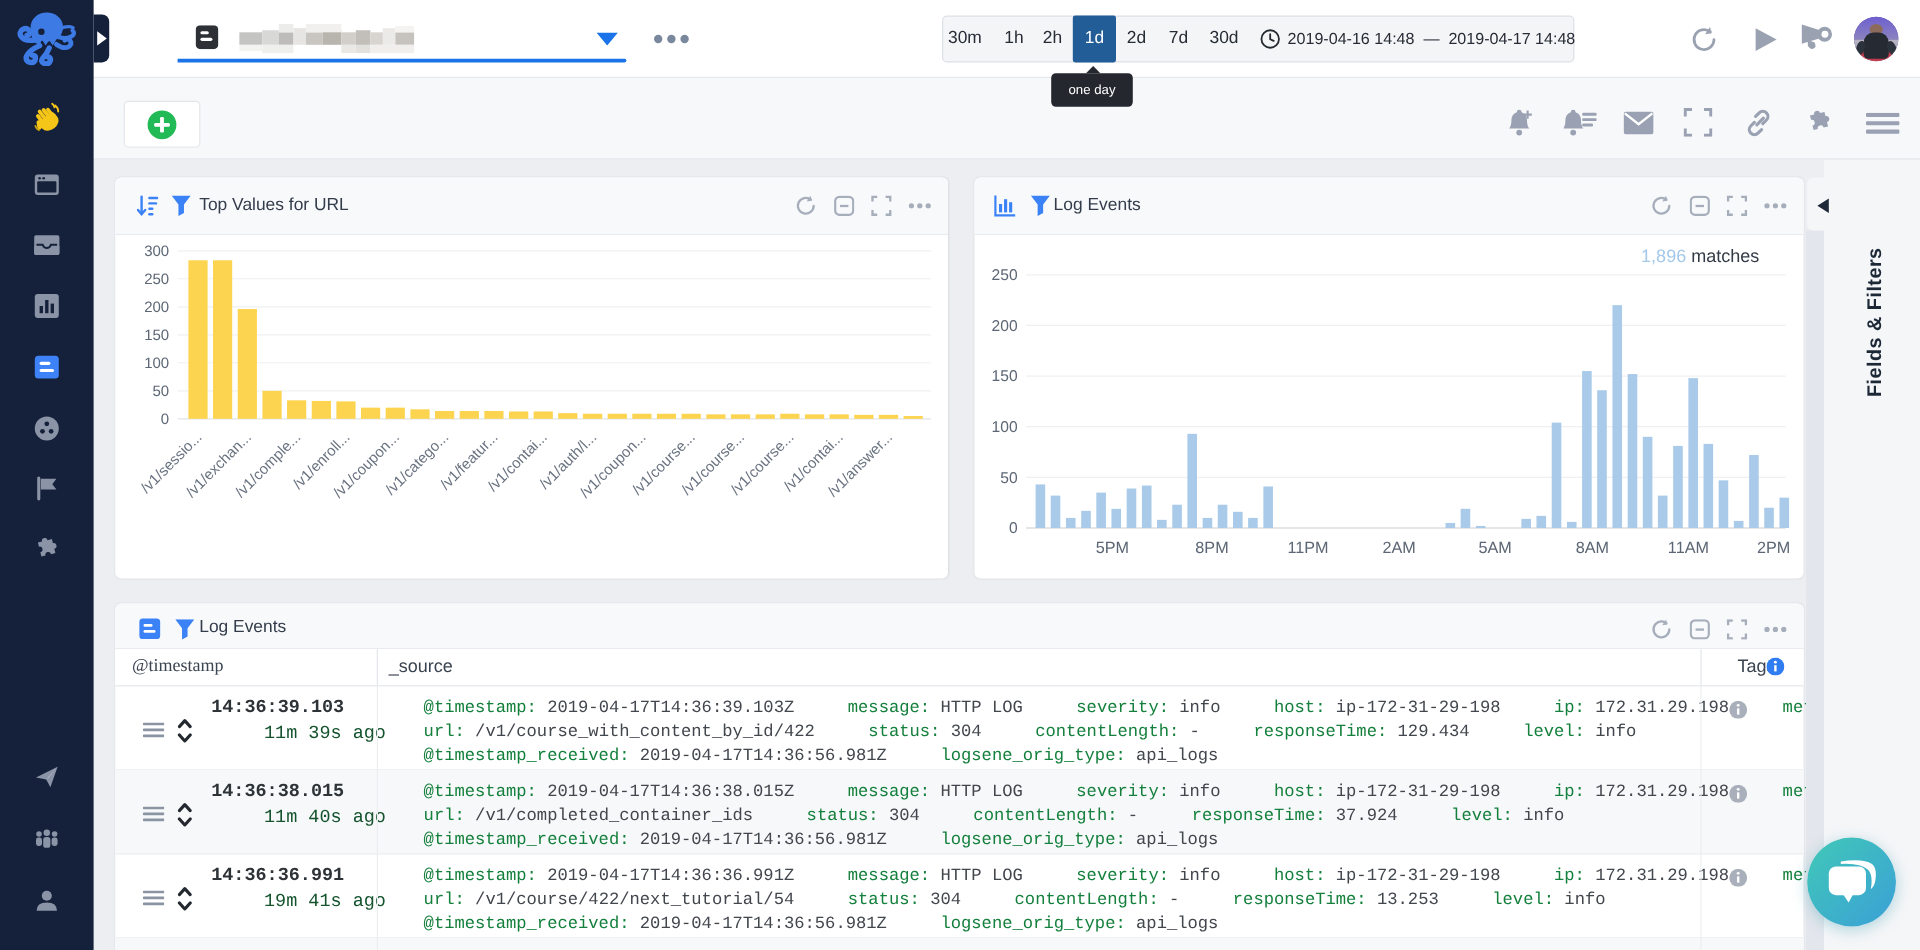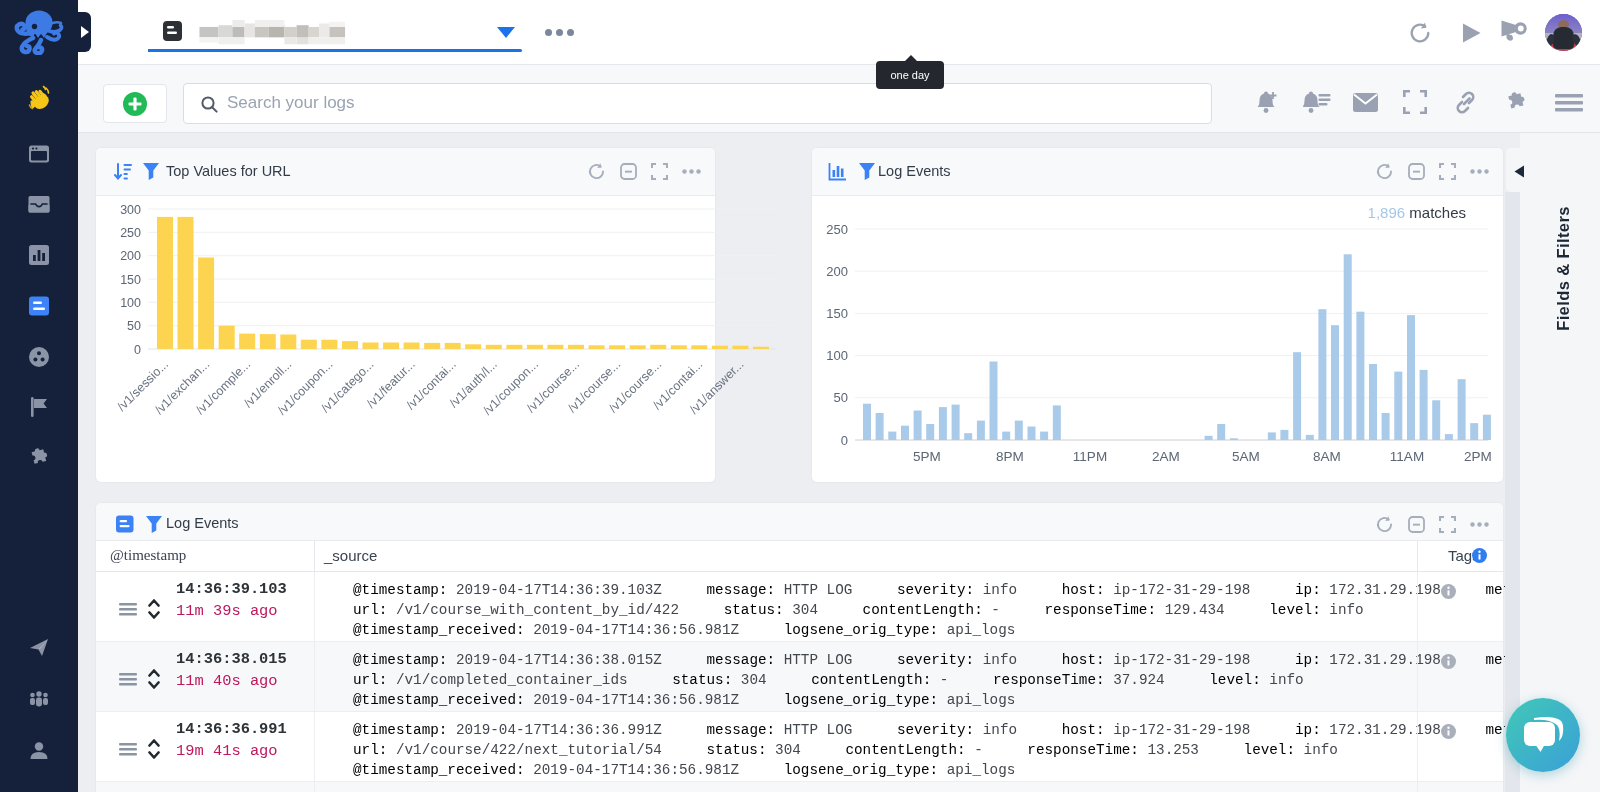--- a/index.html
+++ b/index.html
@@ -32,28 +32,28 @@
 
 
 #tooltip { left:876px; top:61px; width:68px; height:28px; background:#24282e; border-radius:4px; color:#fff; font-size:11px; text-align:center; line-height:28px; z-index:40; }
 #tooltip:before { content:""; position:absolute; top:-6px; left:29px; border:6px solid transparent; border-bottom-color:#24282e; border-top:none; }
 
 
 #chat { left:1506px; top:698px; width:74px; height:74px; border-radius:50%; background:linear-gradient(135deg,#40c4ba 10%,#3ba4d4 90%); z-index:50; box-shadow:0 3px 12px rgba(40,150,170,.35); }
 
 .trb { position:absolute; top:0; height:37px; line-height:37px; text-align:center; white-space:nowrap; }
 .trbactive { background:#235d97; color:#fff; top:-1px; height:39px; line-height:39px; border-radius:2px; }
-.k { color:#000000;padding-left:36px; }
+.k { color:#15803d;padding-left:36px; }
 .v { color:#42464d; }
 #thead { position:absolute; left:0; top:38px; width:1407px; height:31px; border-bottom:1px solid #e4e7ec; font-size:15px; color:#3a4350; background:#fff; }
 .tvb { position:absolute; top:0; width:1px; height:100%; background:#e4e7ec; }
 .lrow { position:absolute; left:0; width:1407px; height:70px; border-bottom:1px solid #eceef1; }
 .lsrc { position:absolute; left:221px; top:9px; width:1180px; font-size:14.3px; line-height:19.8px; white-space:pre; font-family:"Liberation Mono", monospace; }
 .ltime { position:absolute; left:80px; top:5.5px; font-size:15.4px; line-height:22px; font-family:"Liberation Mono", monospace; color:#2e3338; font-weight:bold; }
-.lago { font-weight:normal; color:#be185d; }
+.lago { font-weight:normal; color:#14532d;margin-left:44px; }
 .lham { position:absolute; left:23px; top:30px; }
 .lsort { position:absolute; left:51px; top:27px; }
 .linfo { position:absolute; left:1345px; top:12px; }
 </style>
 </head>
 <body>
 
 <div class="abs" id="topbar">
 
   <svg class="abs" style="left:85px; top:21px;" width="19" height="20" viewBox="0 0 19 20">
@@ -88,20 +88,34 @@
       <path d="M0 0 h18 L9 11 Z" fill="#1a73e8"></path>
     </svg>
   <div class="abs" style="left:70px; top:49px; width:374px; height:3px; background:#1a73e8; border-radius:0 3px 3px 0;"></div>
 
   <div class="abs" style="left:467px; top:29px; display:flex; gap:4px;">
     <i style="width:7px;height:7px;border-radius:50%;background:#7a889e;"></i>
     <i style="width:7px;height:7px;border-radius:50%;background:#7a889e;"></i>
     <i style="width:7px;height:7px;border-radius:50%;background:#7a889e;"></i>
   </div>
 
+  <div class="abs" id="trange" style="left:707px; top:13px; width:527px; height:39px; background:#f4f5f7; border:1px solid #dcdfe5; border-radius:4px; font-size:14.5px; color:#262c35;">
+    <span class="trb" style="left:4px; width:28px;">30m</span>
+    <span class="trb" style="left:47px; width:24px;">1h</span>
+    <span class="trb" style="left:79px; width:24px;">2h</span>
+    <span class="trb trbactive" style="left:108px; width:36px;">1d</span>
+    <span class="trb" style="left:149px; width:24px;">2d</span>
+    <span class="trb" style="left:184px; width:24px;">7d</span>
+    <span class="trb" style="left:218px; width:32px;">30d</span>
+    <svg style="position:absolute; left:264px; top:10px;" width="17" height="17" viewBox="0 0 17 17">
+        <circle cx="8.5" cy="8.5" r="7.3" fill="none" stroke="#23292f" stroke-width="1.5"></circle>
+        <path d="M8.5 4.5 V8.7 L11.4 10.1" stroke="#23292f" stroke-width="1.5" fill="none" stroke-linecap="round"></path>
+      </svg>
+    <span class="trb" style="left:287px; text-align:left; font-size:13.4px;">2019-04-16 14:48&nbsp; —&nbsp; 2019-04-17 14:48</span>
+  </div>
 
   <svg class="abs" style="left:1330px; top:21px;" width="24" height="24" viewBox="0 0 24 24">
     <path d="M20.3 12 a8.3 8.3 0 1 1 -3 -6.4" fill="none" stroke="#9aa2b2" stroke-width="2.3" stroke-linecap="round"></path>
     <path d="M17 1.5 L18.2 6.8 L12.9 7.6 Z" fill="#9aa2b2"></path>
   </svg>
   <svg class="abs" style="left:1383px; top:22px;" width="21" height="22" viewBox="0 0 21 22">
     <path d="M2 1.5 L19.5 11 L2 20.5 Z" fill="#9aa2b2"></path>
   </svg>
   <svg class="abs" style="left:1422px; top:19px;" width="28" height="26" viewBox="0 0 28 26">
     <path d="M1.5 1.5 L16 6 L16 13 L1.5 17.5 Z" fill="#9aa2b2"></path>
@@ -122,27 +136,20 @@
 <div class="abs" id="toolbar">
 
   <div class="abs" style="left:25px; top:19px; width:64px; height:39px; background:#fff; border:1px solid #e3e6ea; border-radius:4px;">
     <svg style="position:absolute; left:18px; top:6px;" width="26" height="26" viewBox="0 0 26 26">
       <circle cx="13" cy="13" r="12" fill="#21ba56"></circle>
       <rect x="6.5" y="11.4" width="13" height="3.2" rx="1.1" fill="#fff"></rect>
       <rect x="11.4" y="6.5" width="3.2" height="13" rx="1.1" fill="#fff"></rect>
     </svg>
   </div>
 
-  <div class="abs" style="left:105px; top:18px; width:1029px; height:41px; background:#fff; border:1px solid #d9dde3; border-radius:4px;">
-    <svg style="position:absolute; left:17px; top:12px;" width="17" height="17" viewBox="0 0 17 17">
-      <circle cx="7" cy="7" r="5.6" fill="none" stroke="#525b69" stroke-width="2"></circle>
-      <path d="M11.2 11.2 L15.6 15.6" stroke="#525b69" stroke-width="2" stroke-linecap="round"></path>
-    </svg>
-    <span style="position:absolute; left:43px; top:9px; font-size:17px; color:#9aa3b2;">Search your logs</span>
-  </div>
 
   <svg class="abs" style="left:1176px; top:25px;" width="25" height="25" viewBox="0 0 25 25">
     <path d="M10 3.5 a2 2 0 0 1 4 0 q4.5 1.5 4.5 7 q0 5 2 6.5 h-17 q2 -1.5 2 -6.5 q0 -5.5 4.5 -7 Z" fill="#99a1b2"></path>
     <circle cx="12" cy="20.5" r="2.4" fill="#99a1b2"></circle>
     <path d="M19 2 v7 M15.5 5.5 h7" stroke="#99a1b2" stroke-width="1.8"></path>
   </svg>
   <svg class="abs" style="left:1225px; top:25px;" width="28" height="25" viewBox="0 0 28 25">
     <path d="M6 3.5 a2 2 0 0 1 4 0 q4.5 1.5 4.5 7 q0 5 2 6.5 h-17 q2 -1.5 2 -6.5 q0 -5.5 4.5 -7 Z" fill="#99a1b2"></path>
     <circle cx="8" cy="20.5" r="2.4" fill="#99a1b2"></circle>
     <rect x="15.5" y="4" width="12" height="2.4" rx="1" fill="#99a1b2"></rect>
@@ -281,21 +288,21 @@
     <circle cx="11" cy="6.5" r="4.2" fill="#8b94a6"></circle>
     <path d="M2.5 19 q0 -7 8.5 -7 q8.5 0 8.5 7 Z" fill="#8b94a6"></path>
   </svg>
 </div>
 <div class="abs" id="sidetab">
     <svg width="10" height="14" viewBox="0 0 10 14">
       <path d="M1 1 L9 7 L1 13 Z" fill="#fff"></path>
     </svg>
   </div>
 
-<div class="panel" id="p1" style="left:96px; top:148px; width:619px; height:334px;">
+<div class="panel" id="p1" style="left:96px; top:148px; width:694px; height:334px;">
   <div class="phead">
       <span style="position:absolute; left:18px; top:14px; display:flex; gap:11px; align-items:center;">
     <svg width="18" height="19" viewBox="0 0 18 19">
           <g fill="none" stroke="#3b82f6" stroke-width="2" stroke-linecap="round">
             <path d="M4 2 V16"></path>
             <path d="M1 13 L4 16.5 L7 13"></path>
             <path d="M10.5 3 H17"></path>
             <path d="M10.5 7.5 H16"></path>
             <path d="M10.5 12 H14.5" stroke-dasharray="2.4 1.8"></path>
             <path d="M10.5 16.5 H13" stroke-dasharray="2.4 1.8"></path>

